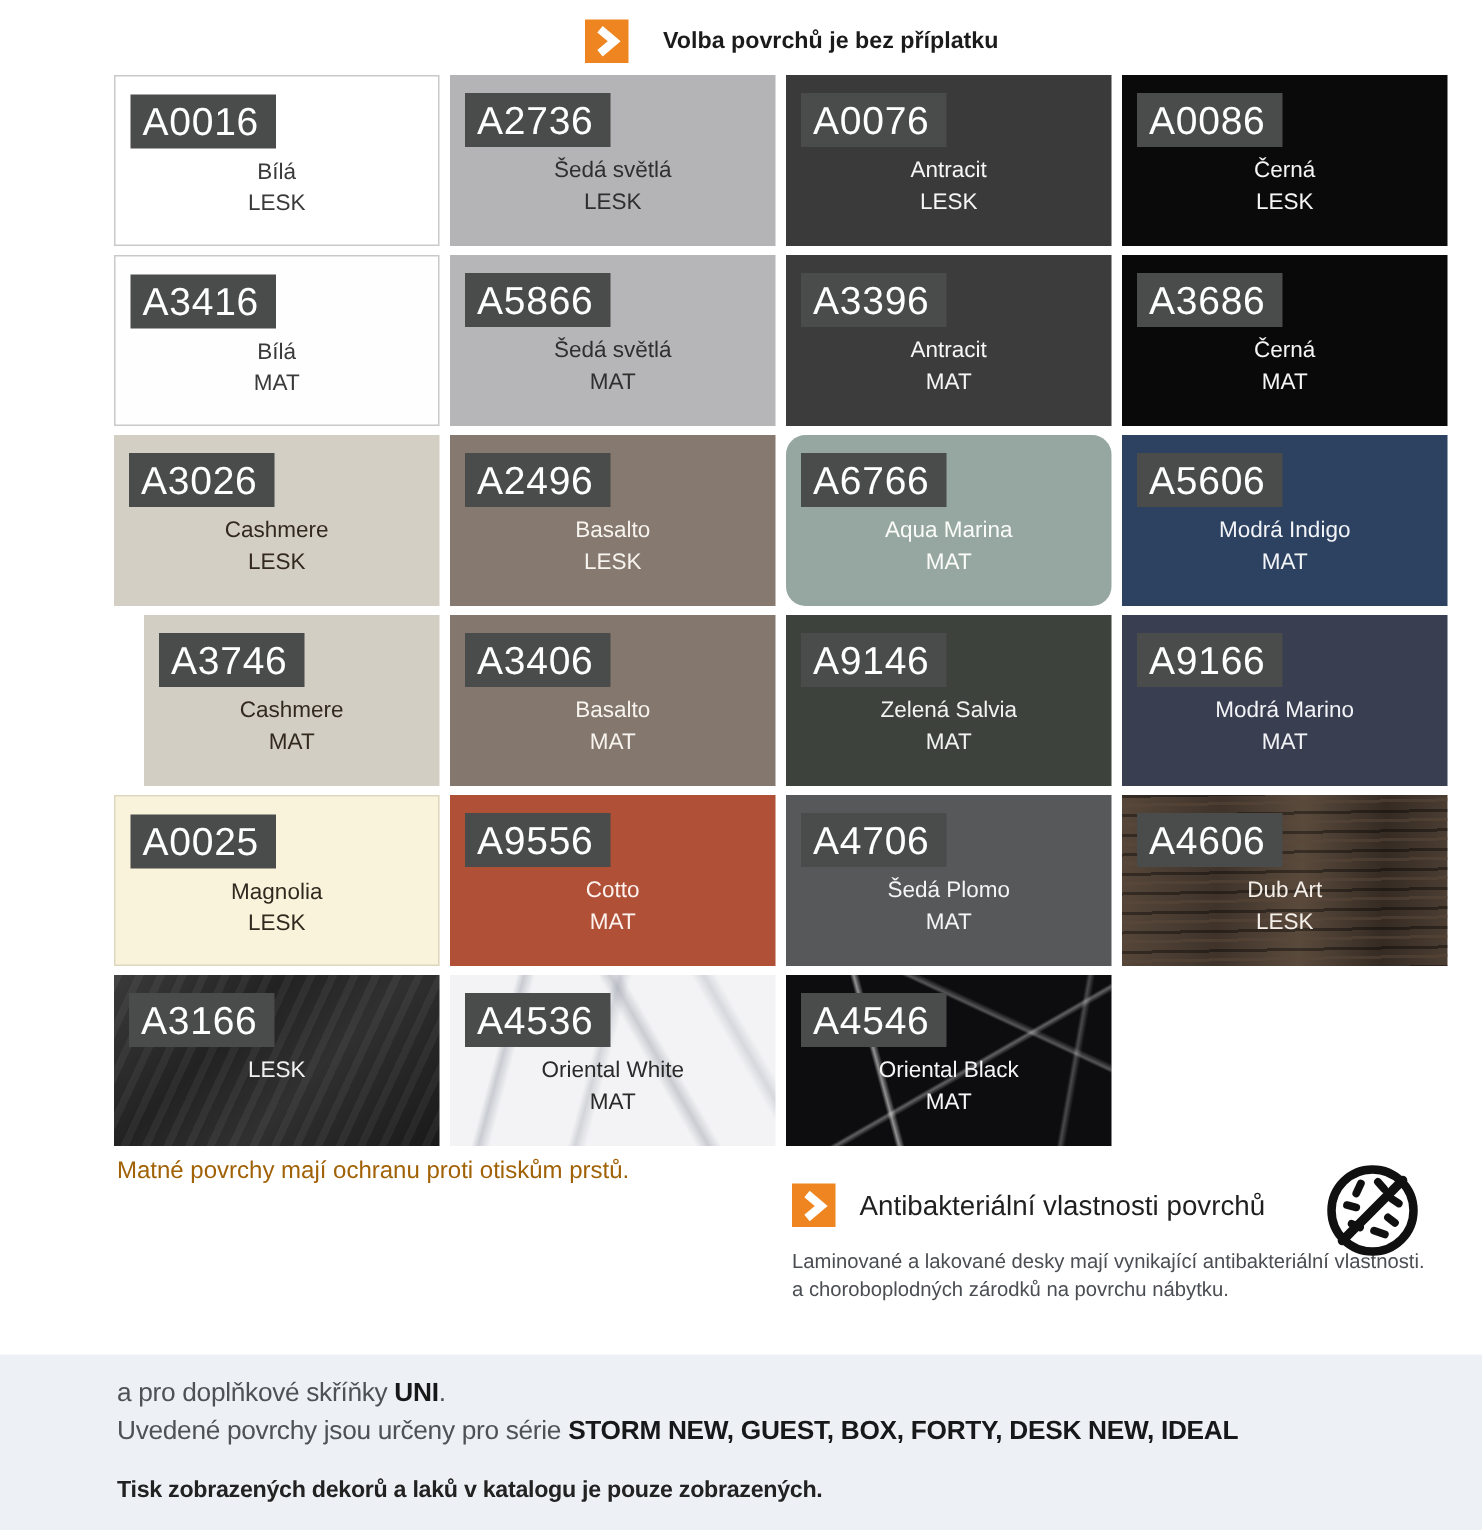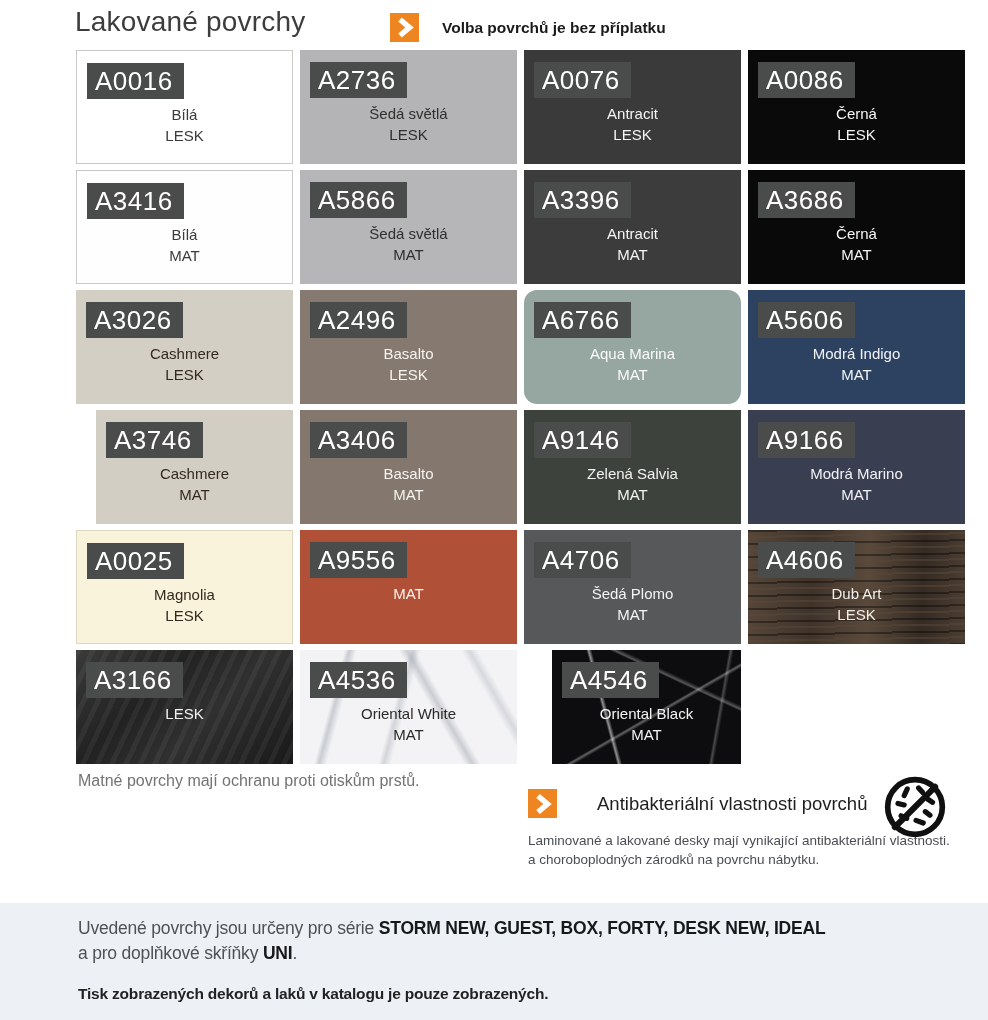--- a/index.html
+++ b/index.html
@@ -33,40 +33,39 @@
     linear-gradient(60deg, rgba(0,0,0,0) 58%, rgba(140,146,158,0.4) 61%, rgba(0,0,0,0) 64%, rgba(0,0,0,0) 80%, rgba(160,166,178,0.35) 83%, rgba(0,0,0,0) 86%),
     #f3f3f5;}
   .tx-marble-black{background:
     linear-gradient(75deg, rgba(0,0,0,0) 29.5%, rgba(255,255,255,0.55) 30.5%, rgba(0,0,0,0) 32%),
     linear-gradient(150deg, rgba(0,0,0,0) 54.5%, rgba(255,255,255,0.35) 55.5%, rgba(0,0,0,0) 57%),
     linear-gradient(25deg, rgba(0,0,0,0) 69.5%, rgba(255,255,255,0.3) 70.5%, rgba(0,0,0,0) 72.5%),
     linear-gradient(100deg, rgba(0,0,0,0) 84.5%, rgba(255,255,255,0.25) 85.5%, rgba(0,0,0,0) 87%),
     #0d0d0f;}
 
   
-  .matte-note{position:absolute;left:78px;top:772px;font-size:16px;color:#737373;}
+  .matte-note{position:absolute;left:78px;top:772px;font-size:16px;color:#a16207;}
 
   .antibact{position:absolute;left:528px;top:789px;width:440px;}
   .antibact-head{display:flex;align-items:center;gap:16px;}
-  .antibact-title{font-size:18.5px;color:#1f1f1f;margin-left:24px;}
+  .antibact-title{font-size:18.5px;color:#1f1f1f;}
   .antibact-text{margin-top:13px;font-size:13.5px;line-height:19px;color:#4a4d52;}
   .bacteria{position:absolute;left:882px;top:774px;}
 
   
   .footer{position:absolute;left:0;top:903px;width:988px;height:117px;background:var(--footer,#edf1f6);}
   .footer-series{position:absolute;left:78px;top:13px;font-size:17.5px;line-height:25px;color:#4e5256;letter-spacing:-0.2px;white-space:nowrap;}
   .footer-series b{color:#17181a;font-weight:700;}
   .footer-disclaimer{position:absolute;left:78px;top:82px;font-size:15.5px;font-weight:700;color:#222;letter-spacing:-0.2px;}
 </style>
 </head>
 <body>
 
 <div id="page">
 
-  <div class="page-title">Lakované povrchy</div>
 
   <div class="top-note">
     <span class="arrow-badge">
       <svg width="29" height="29" viewBox="0 0 29 29">
           <polyline points="10,6.5 19.5,14.5 10,22.5" fill="none" stroke="#ffffff" stroke-width="5.5"></polyline>
         </svg>
     </span>
     <span class="top-note-text">Volba povrchů je bez příplatku</span>
   </div>
 
@@ -186,20 +185,21 @@
       <div class="swatch" style="background: rgb(250, 243, 220); color: rgb(51, 41, 31); border: 1px solid rgb(222, 215, 191);">
       <span class="code-badge">A0025</span>
       <div class="swatch-label">
         <div class="swatch-name">Magnolia</div>
         <div class="swatch-finish">LESK</div>
       </div>
     </div>
       <div class="swatch" style="background: rgb(175, 80, 55); color: rgb(253, 242, 238);">
       <span class="code-badge">A9556</span>
       <div class="swatch-label">
+        <div class="swatch-name">Cotto</div>
         <div class="swatch-finish">MAT</div>
       </div>
     </div>
       <div class="swatch" style="background: rgb(86, 88, 90); color: rgb(244, 244, 244);">
       <span class="code-badge">A4706</span>
       <div class="swatch-label">
         <div class="swatch-name">Šedá Plomo</div>
         <div class="swatch-finish">MAT</div>
       </div>
     </div>
@@ -216,21 +216,21 @@
         <div class="swatch-finish">LESK</div>
       </div>
     </div>
       <div class="swatch tx-marble-white" style="color: rgb(42, 42, 42);">
       <span class="code-badge">A4536</span>
       <div class="swatch-label">
         <div class="swatch-name">Oriental White</div>
         <div class="swatch-finish">MAT</div>
       </div>
     </div>
-      <div class="swatch tx-marble-black" style="color: rgb(245, 245, 245); margin-left: 28px;">
+      <div class="swatch tx-marble-black" style="color: rgb(245, 245, 245);">
       <span class="code-badge">A4546</span>
       <div class="swatch-label">
         <div class="swatch-name">Oriental Black</div>
         <div class="swatch-finish">MAT</div>
       </div>
     </div>
     </div>
 
   <div class="matte-note">Matné povrchy mají ochranu proti otiskům prstů.</div>
 
@@ -262,19 +262,19 @@
           <line x1="18.5" y1="40.5" x2="24" y2="43"></line>
           <line x1="15.5" y1="28.5" x2="21.5" y2="30"></line>
         </g>
         <line x1="12.5" y1="51.5" x2="51.5" y2="12.5" stroke-width="6"></line>
       </g>
     </svg>
   </div>
 
   <div class="footer">
     <div class="footer-series">
+      <div><span>a pro doplňkové skříňky </span><b>UNI</b><span>.</span></div>
       <div><span>Uvedené povrchy jsou určeny pro série </span><b>STORM NEW, GUEST, BOX, FORTY, DESK NEW, IDEAL</b></div>
-      <div><span>a pro doplňkové skříňky </span><b>UNI</b><span>.</span></div>
     </div>
     <div class="footer-disclaimer">Tisk zobrazených dekorů a laků v katalogu je pouze zobrazených.</div>
   </div>
 
 </div>
 
 </body></html>

